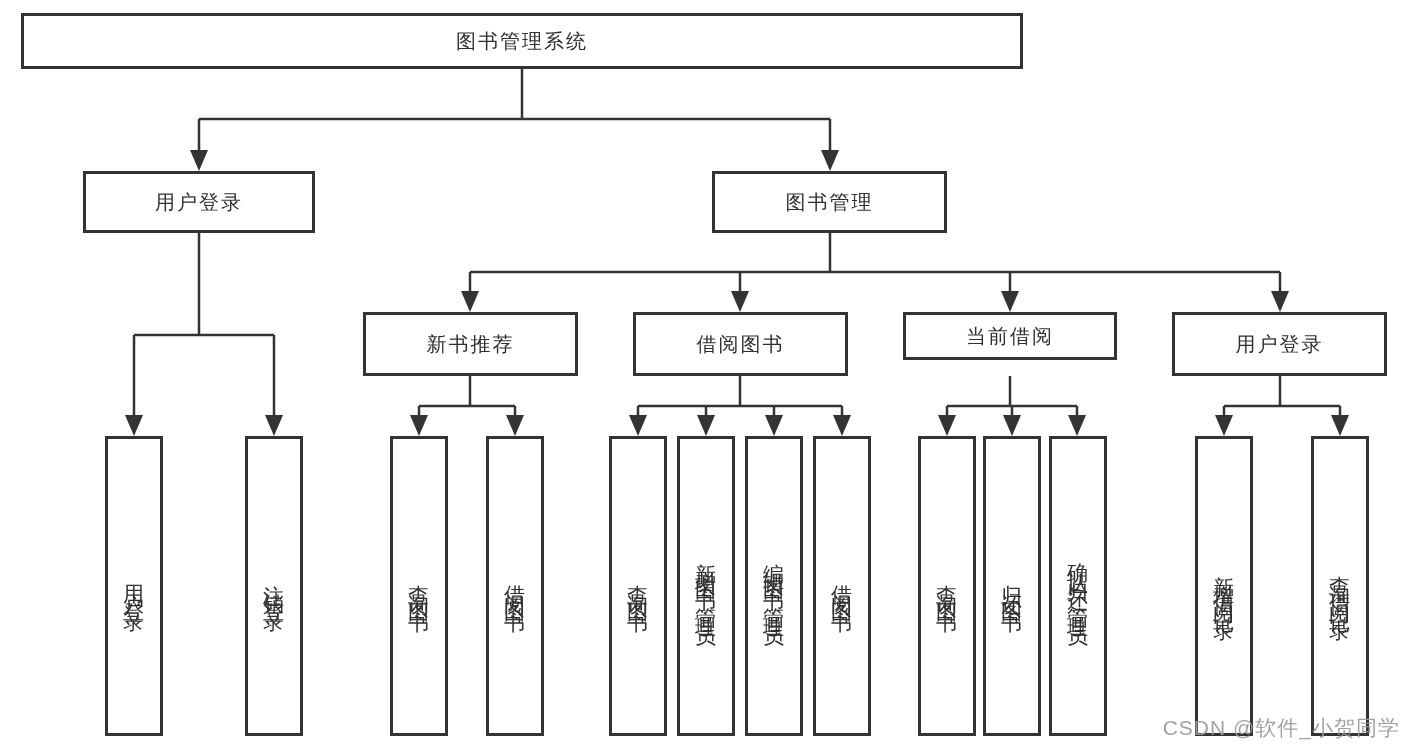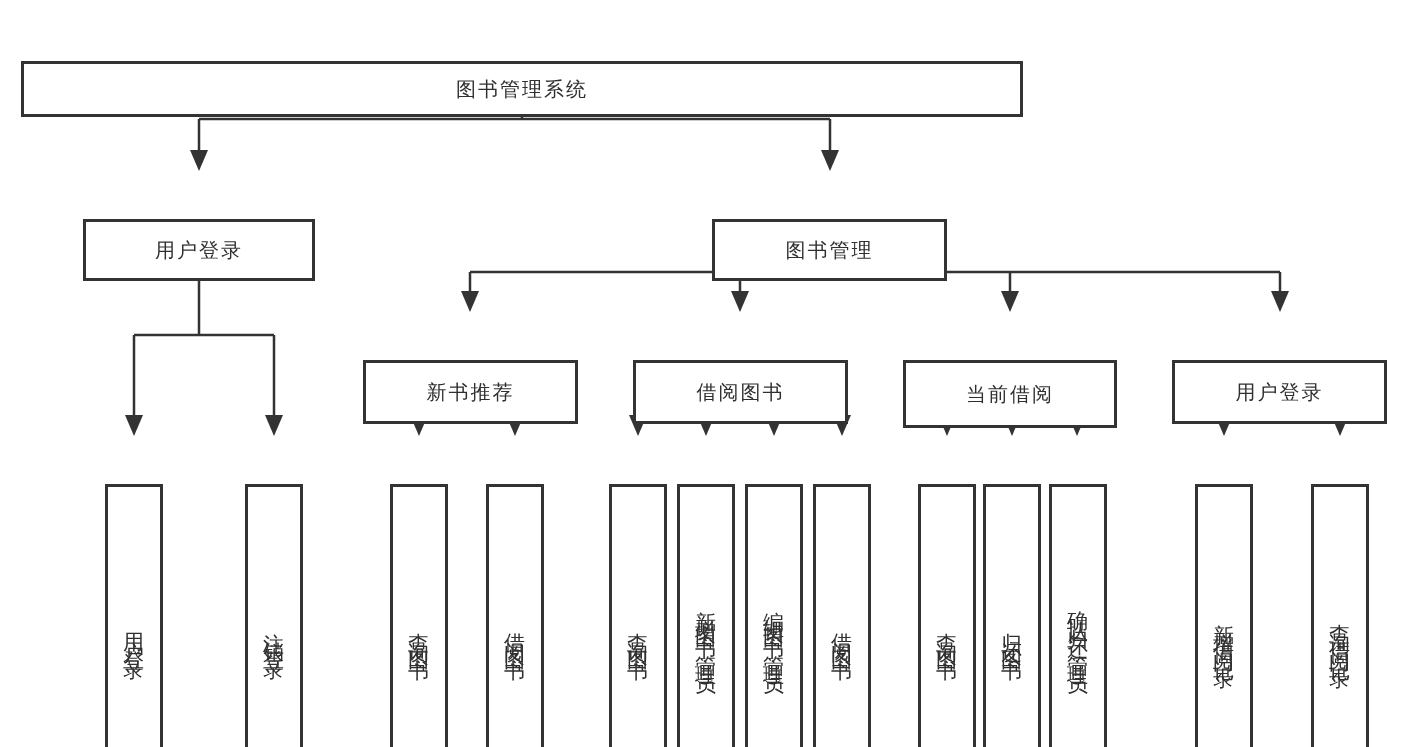--- a/index.html
+++ b/index.html
@@ -20,21 +20,20 @@
   }
   .box {
     position: absolute;
     box-sizing: border-box;
     border: 3px solid #333333;
     background: #ffffff;
     display: flex;
     align-items: center;
     justify-content: center;
     z-index: 2;
-    margin-top: 48px;
   }
   .hlabel {
     font-size: 20px;
     letter-spacing: 2px;
     white-space: nowrap;
     color: #2f2f2f;
   }
   .vtext {
     writing-mode: vertical-rl;
     text-orientation: mixed;
@@ -111,21 +110,21 @@
   <div class="box" style="left:363px; top:312px; width:215px; height:64px;">
     <span class="hlabel">新书推荐</span>
   </div>
 
   <div class="box" style="left:712px; top:171px; width:235px; height:62px;">
     <span class="hlabel">图书管理</span>
   </div>
   <div class="box" style="left:633px; top:312px; width:215px; height:64px;">
     <span class="hlabel">借阅图书</span>
   </div>
-  <div class="box" style="left:903px; top:312px; width:214px; height:68px;">
+  <div class="box" style="left:903px; top:312px; width:214px; height:48px;">
     <span class="hlabel">当前借阅</span>
   </div>
   <div class="box" style="left:1172px; top:312px; width:215px; height:64px;">
     <span class="hlabel">用户登录</span>
   </div>
 
   <div class="box" style="left:105px; top:436px; width:58px; height:300px;">
     <span class="vtext">用户登录</span>
   </div>
   <div class="box" style="left:245px; top:436px; width:58px; height:300px;">
@@ -162,14 +161,15 @@
     <span class="vtext">确认归还（管理员）</span>
   </div>
 
   <div class="box" style="left:1195px; top:436px; width:58px; height:300px;">
     <span class="vtext">新增借阅记录</span>
   </div>
   <div class="box" style="left:1311px; top:436px; width:58px; height:300px;">
     <span class="vtext">查询借阅记录</span>
   </div>
 
+  <div class="watermark">CSDN @软件_小贺同学</div>
 
 </div>
 
 </body></html>

